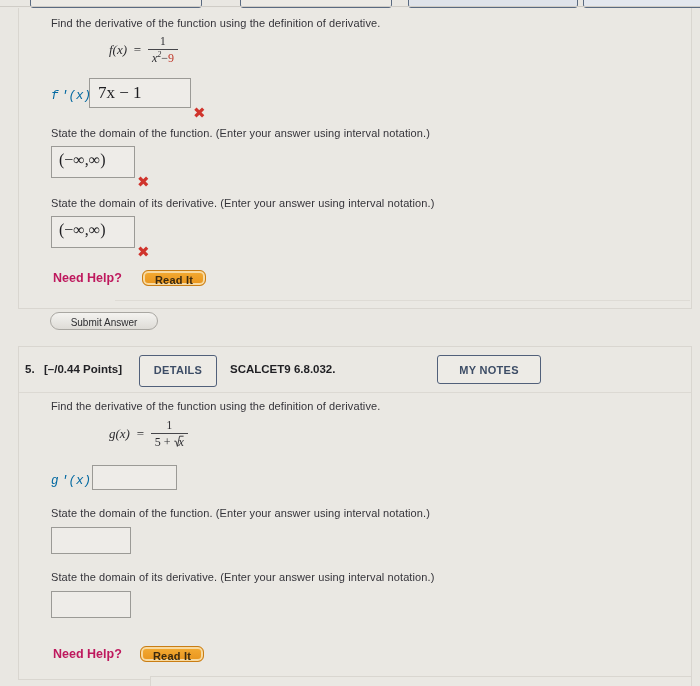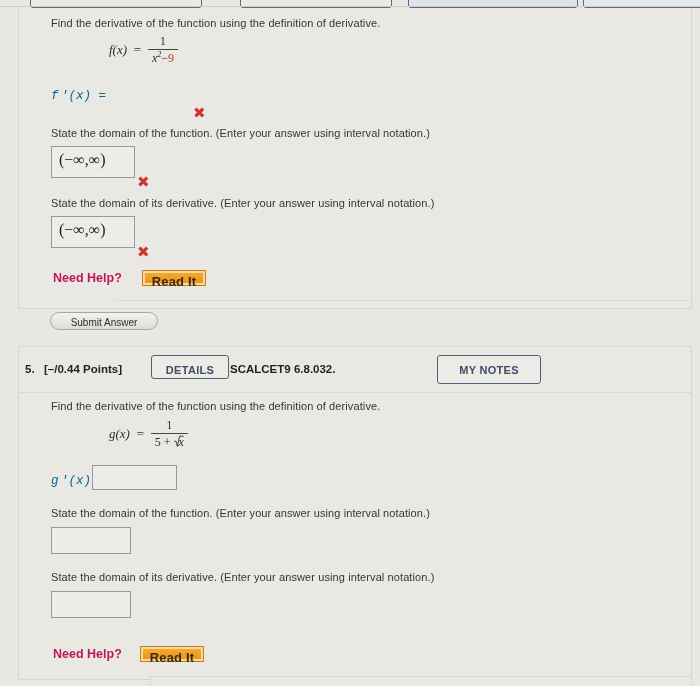--- a/index.html
+++ b/index.html
@@ -43,23 +43,23 @@
   .ansbox.filled{background:#eeece8;}
   .ansval{position:absolute;font-family:"Liberation Serif", serif;font-size:17px;color:#1d1d20;white-space:nowrap;}
   .xmark{position:absolute;color:#d0342c;font-size:15px;font-weight:bold;font-family:"DejaVu Sans",sans-serif;}
 
   .eqlab{position:absolute;font-family:Liberation Mono, monospace;font-style:italic;font-size:12.5px;color:#0369a1;white-space:nowrap;}
 
   
   .needhelp{position:absolute;color:#be185d;font-size:12.5px;font-weight:bold;white-space:nowrap;}
   .readit{position:absolute;box-sizing:border-box;
     background:linear-gradient(#f4ab33,#e8941d);
-    border:1px solid #c97d14;border-radius:0;
+    border:1px solid #c97d14;border-radius:6px;
     box-shadow:inset 0 0 0 2px #f7d9a0;
-    color:#3b2a10;font-size:13px;font-weight:bold;
+    color:#3b2a10;font-size:11px;font-weight:bold;
     text-align:center;letter-spacing:.2px;}
   .readit span{display:block;margin-top:3px;}
 
   
   .submit{position:absolute;box-sizing:border-box;
     background:linear-gradient(#f4f3f0,#dedcd7);
     border:1px solid #a9a7a2;border-radius:9px;
     color:#2d2d30;font-size:10px;text-align:center;}
   .submit span{display:block;margin-top:4px;}
   .submitzone{position:absolute;border-top:1px solid #dedbd5;}
@@ -97,20 +97,23 @@
       <span class="fx-label">f(x)</span>
       <span class="fx-label" style="font-style:normal;margin:0 4px;">=</span>
       <span class="frac">
         <span class="num">1</span>
         <span class="bar"></span>
         <span class="den"><span>x</span><sup class="exp">2</sup><span style="font-style:normal;">−</span><span class="red">9</span></span>
       </span>
     </div>
 
     <div class="eqlab" style="left:32px;top:81px;">f '(x)  =</div>
+    <div class="ansbox filled" style="left:70px;top:70px;width:102px;height:30px;">
+      <div class="ansval" style="left:8px;top:4px;">7x − 1</div>
+    </div>
     <div class="xmark" style="left:174px;top:96px;">✖</div>
 
     <div class="prompt" style="left:32px;top:119px;">State the domain of the function. (Enter your answer using interval notation.)</div>
     <div class="ansbox filled" style="left:32px;top:138px;width:84px;height:32px;">
       <div class="ansval" style="left:7px;top:4px;font-size:16px;">(−∞,∞)</div>
     </div>
     <div class="xmark" style="left:118px;top:165px;">✖</div>
 
     <div class="prompt" style="left:32px;top:189px;">State the domain of its derivative. (Enter your answer using interval notation.)</div>
     <div class="ansbox filled" style="left:32px;top:208px;width:84px;height:32px;">
@@ -127,21 +130,21 @@
   <div class="submitzone" style="left:115px;top:300px;width:575px;height:40px;"></div>
   <div class="submit" style="left:50px;top:312px;width:108px;height:18px;">
     <span>Submit Answer</span>
   </div>
 
   <div class="panel" id="panel5">
 
     <div class="qnum" style="left:6px;top:16px;">5.</div>
     <div class="qnum" style="left:25px;top:16px;font-weight:bold;">[–/0.44 Points]</div>
 
-    <div class="hdrbtn" style="left:132px;top:8px;width:78px;height:24px;line-height:28px;">
+    <div class="hdrbtn" style="left:120px;top:8px;width:78px;height:32px;line-height:28px;">
       <span>DETAILS</span>
     </div>
 
     <div class="srccode" style="left:211px;top:16px;">SCALCET9 6.8.032.</div>
 
     <div class="hdrbtn" style="left:418px;top:8px;width:104px;height:29px;line-height:28px;">
       <span>MY NOTES</span>
     </div>
 
     <div class="hdrdiv" style="left:0px;top:45px;width:672px;"></div>

